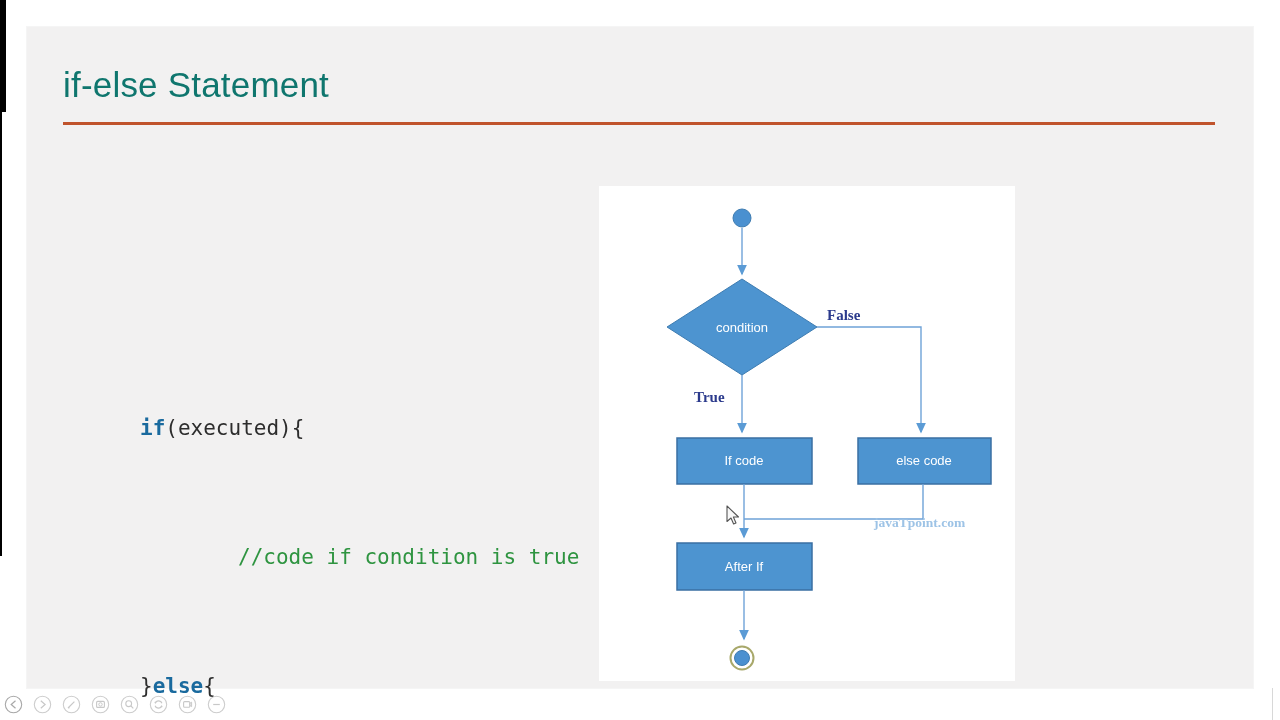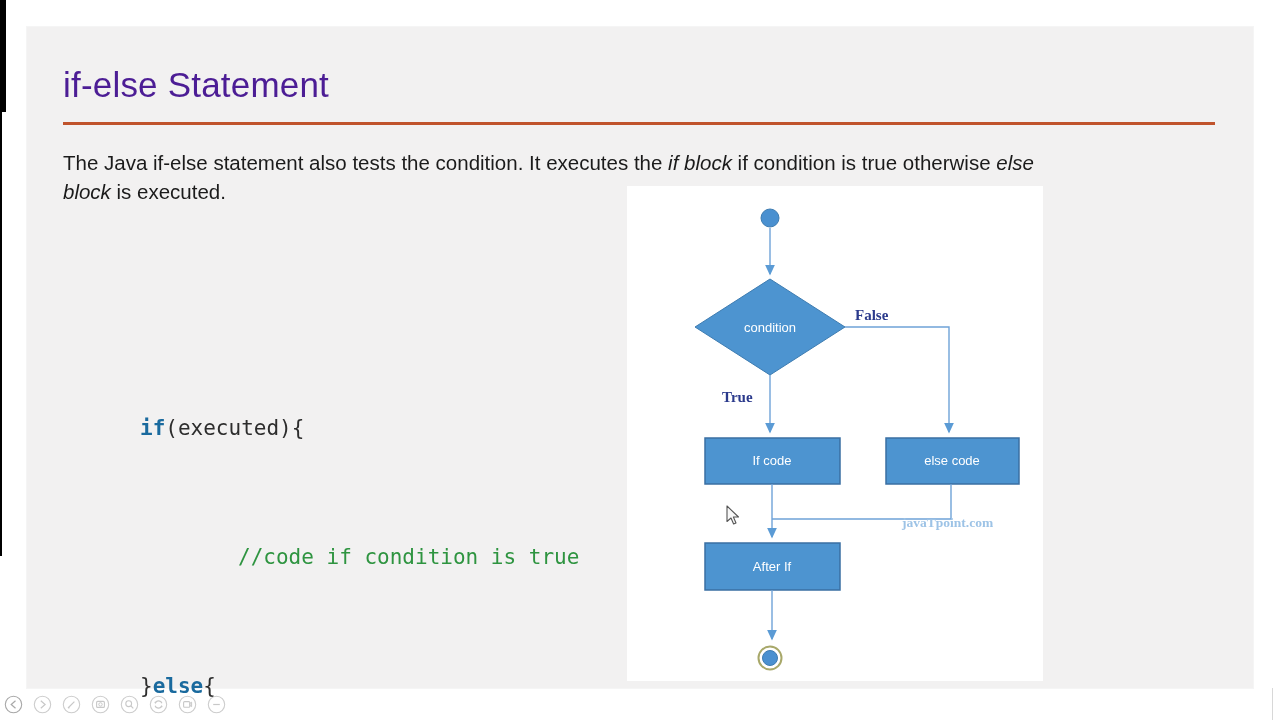--- a/index.html
+++ b/index.html
@@ -5,39 +5,39 @@
   * { margin:0; padding:0; box-sizing:border-box; }
   html,body { width:1280px; height:720px; background:#ffffff; overflow:hidden; }
   #stage { position:relative; width:1280px; height:720px; background:#ffffff;
            font-family:"Liberation Sans", sans-serif; }
 
   
   #slide { position:absolute; left:27px; top:27px; width:1226px; height:661px;
            background:#f2f1f1; box-shadow:0 0 0 1px rgba(0,0,0,0.04); }
 
   #slide-title { position:absolute; left:36px; top:38px; font-size:35px;
-                 font-weight:300; color:#4c1d95; letter-spacing:0.2px; }
+                 font-weight:300; color:#0f766e; letter-spacing:0.2px; }
 
   #accent-rule { position:absolute; left:36px; top:95px; width:1152px; height:3px;
                  background:#c0532c; }
 
   #body-paragraph { position:absolute; left:36px; top:121px; width:1130px;
                     font-size:20.5px; line-height:29px; color:#1b1b1b; }
   #body-paragraph .it { font-style:italic; }
 
   
   #code { position:absolute; left:113px; top:294px;
           font-family:"DejaVu Sans Mono", monospace; font-size:21px;
           line-height:43px; color:#2d2d2d; white-space:pre; }
   #code .indent { padding-left:98px;text-align:right; }
   #code .kw { color:#1a6a9e; font-weight:bold;text-align:right; }
   #code .comment { color:#2e9440; }
 
   
-  #flowchart-panel { position:absolute; left:600px; top:159px; width:416px; height:495px;
+  #flowchart-panel { position:absolute; left:572px; top:159px; width:416px; height:495px;
                      background:#ffffff; }
   .fc-node-text { fill:#ffffff; font-size:13px; font-family:"Liberation Sans", sans-serif; }
   .fc-label { fill:#2b3a8c; font-size:15px; font-weight:bold;
               font-family:"Liberation Serif", serif; }
   .fc-watermark { fill:#9dc3e6; font-size:13.5px; font-weight:bold;
                   font-family:"Liberation Serif", serif; }
 
   
   .artifact { position:absolute; background:#000; }
   #artifact-left-a { left:0; top:0; width:6px; height:112px; }
@@ -55,21 +55,20 @@
 <body>
 
 <div id="stage">
 
   <div id="slide">
 
     <h1 id="slide-title">if-else Statement</h1>
 
     <div id="accent-rule"></div>
 
-    <p id="body-paragraph"><span>The Java if-else statement also tests the condition. It executes the </span><span class="it">if block</span><span> if condition is true otherwise </span><span class="it">else</span><br><span class="it">block</span><span> is executed.</span></p>
 
     <div id="code">
       <div class="code-line"><span class="kw">if</span><span>(executed){</span></div>
       <div class="code-line indent"><span class="comment">//code if condition is true</span></div>
       <div class="code-line"><span>}</span><span class="kw">else</span><span>{</span></div>
       
       
     </div>
 
     <div id="flowchart-panel">

